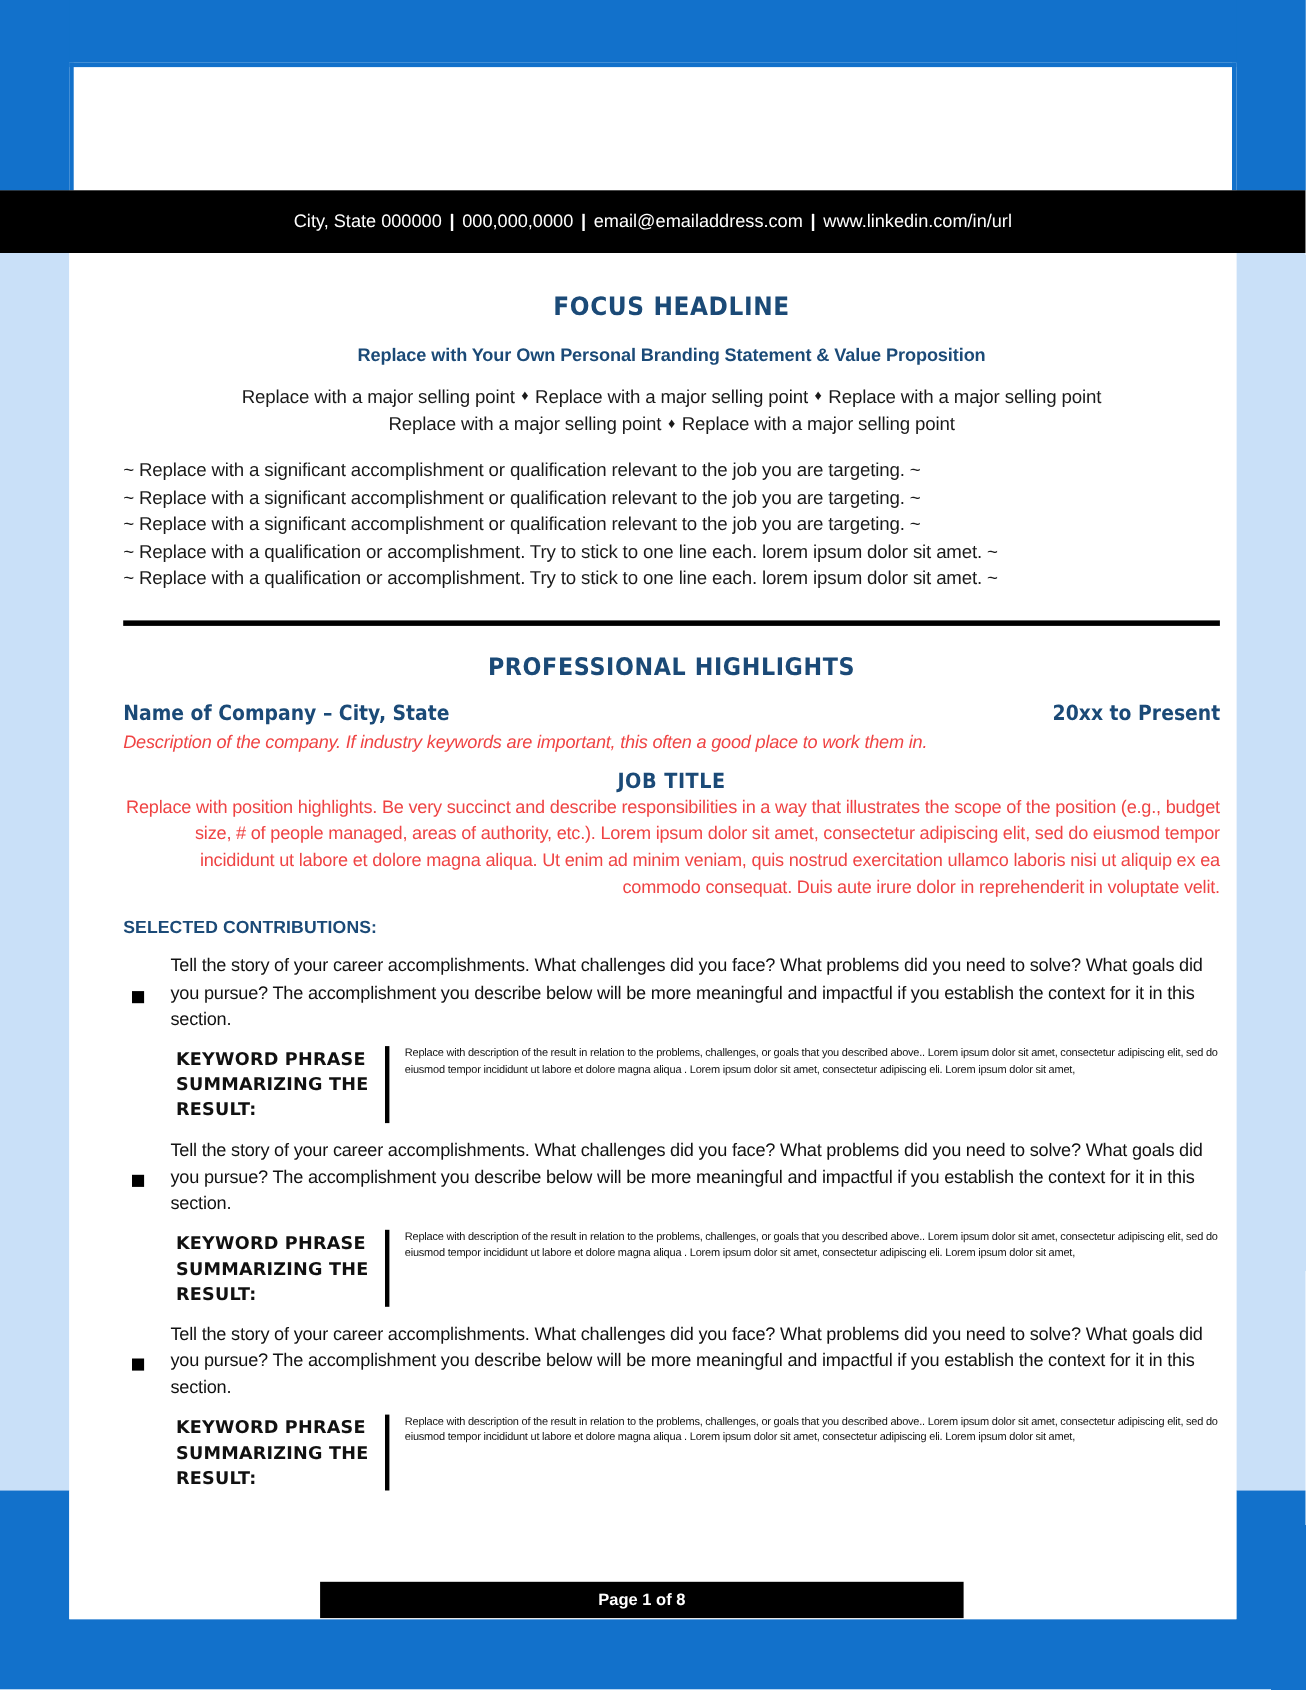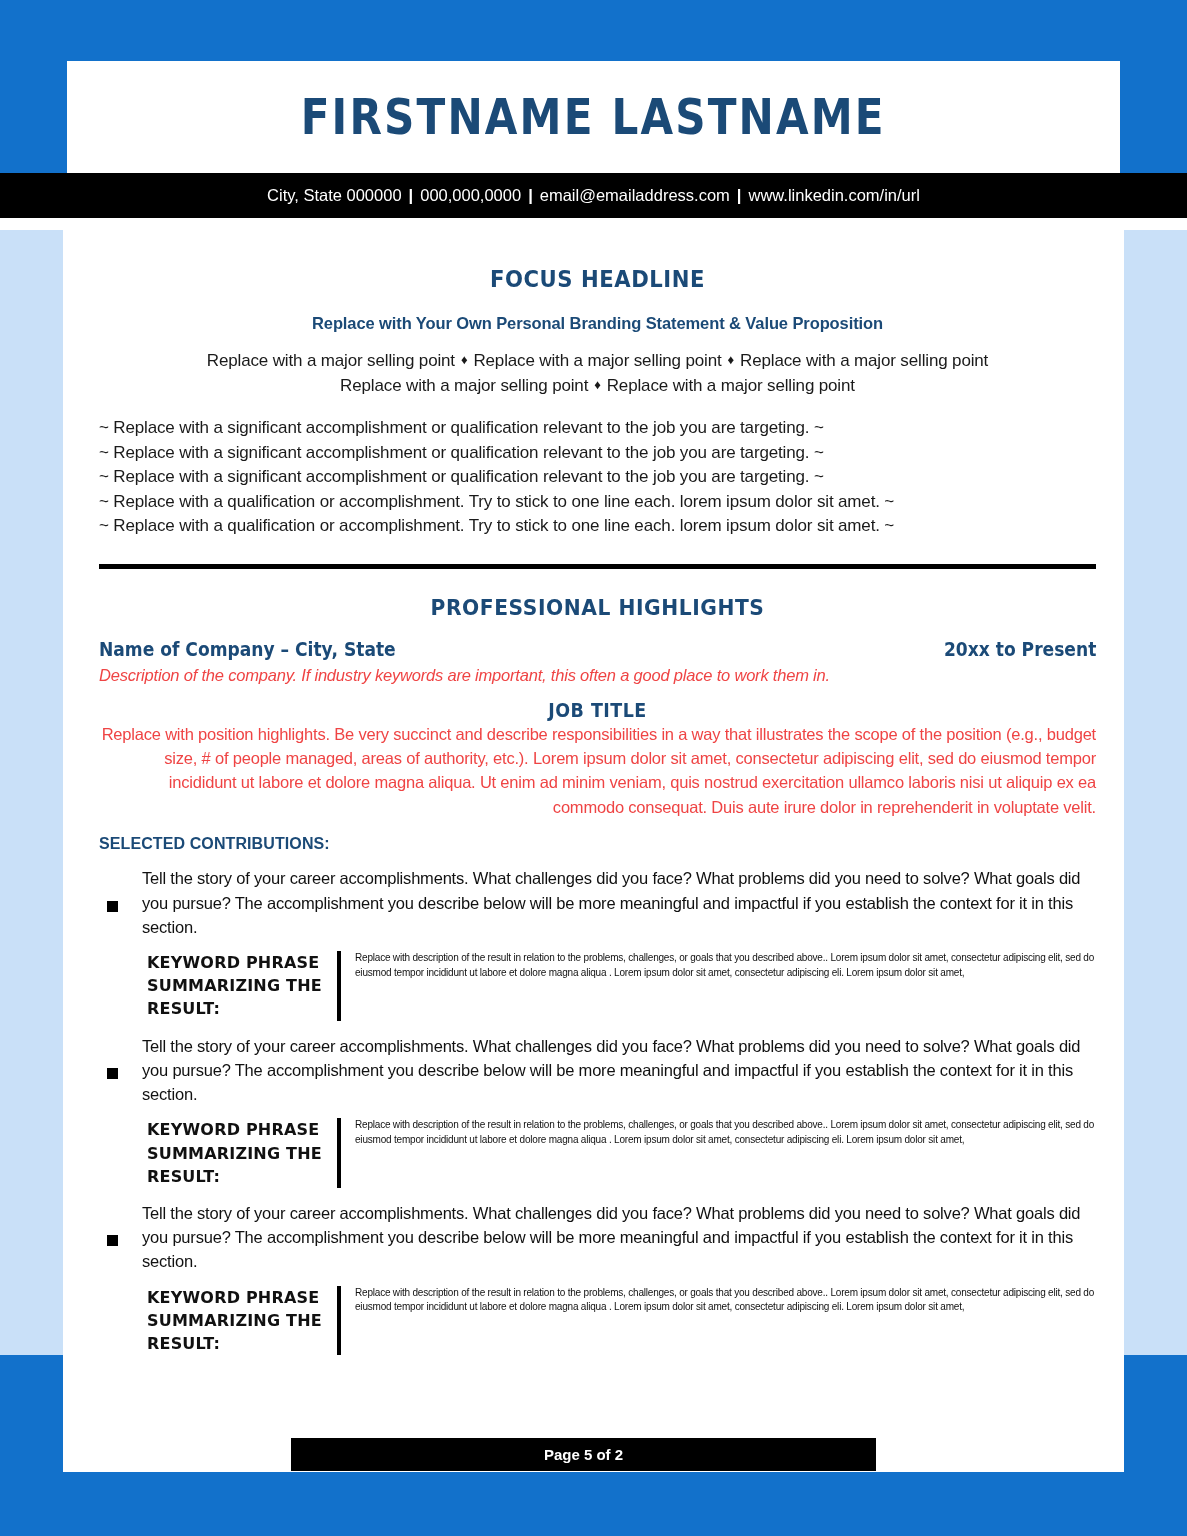--- a/index.html
+++ b/index.html
@@ -115,40 +115,40 @@
     letter-spacing: 2.5px;
     color: #1B4A77;
     transform: scaleX(0.86);
     white-space: nowrap;
   }
 
   
   .contact-bar {
     position: absolute;
     left: 0; top: 173px;
-    width: 1187px; height: 45px;
+    width: 1187px; height: 57px;
     background: #000000;
     display: flex;
     align-items: center;
     justify-content: center;
   }
   .contact-text {
     color: #ffffff;
     font-size: 16.5px;
     white-space: nowrap;
   }
   .contact-text .sep {
     font-weight: bold;
     padding: 0 7px;
   }
 
   
   .content {
     position: absolute;
-    left: 99px; top: 252px;
+    left: 112px; top: 252px;
     width: 997px;
   }
 
   .focus-headline {
     text-align: center;
     font-family: "DejaVu Sans", sans-serif;
     font-size: 23px;
     font-weight: bold;
     color: #1B4A77;
     letter-spacing: 0.6px;
@@ -330,23 +330,20 @@
   <div class="band-left-light"></div>
   <div class="band-right-light"></div>
   <div class="band-bottom"></div>
   <div class="page-white"></div>
 
   <div class="sheet"></div>
   <div class="sheet-border-top"></div>
   <div class="sheet-border-left"></div>
   <div class="sheet-border-right"></div>
 
-  <div class="name-banner">
-    <div class="name-text">FIRSTNAME LASTNAME</div>
-  </div>
 
   <div class="contact-bar">
     <div class="contact-text">
       <span>City, State 000000</span><span class="sep">|</span><span>000,000,0000</span><span class="sep">|</span><span>email@emailaddress.com</span><span class="sep">|</span><span>www.linkedin.com/in/url</span>
     </div>
   </div>
 
   <div class="content">
 
     <div class="focus-headline">FOCUS HEADLINE</div>
@@ -416,16 +413,16 @@
       </div>
       <div class="kw-row">
         <div class="kw-label">KEYWORD PHRASE SUMMARIZING THE RESULT:</div>
         <div class="kw-desc">Replace with description of the result in relation to the problems, challenges, or goals that you described above.. Lorem ipsum dolor sit amet, consectetur adipiscing elit, sed do eiusmod tempor incididunt ut labore et dolore magna aliqua . Lorem ipsum dolor sit amet, consectetur adipiscing eli. Lorem ipsum dolor sit amet,</div>
       </div>
     </div>
 
   </div>
 
   <div class="footer-bar">
-    <div class="footer-text">Page 5 of 2</div>
+    <div class="footer-text">Page 1 of 8</div>
   </div>
 
 </div>
 
 </body></html>

